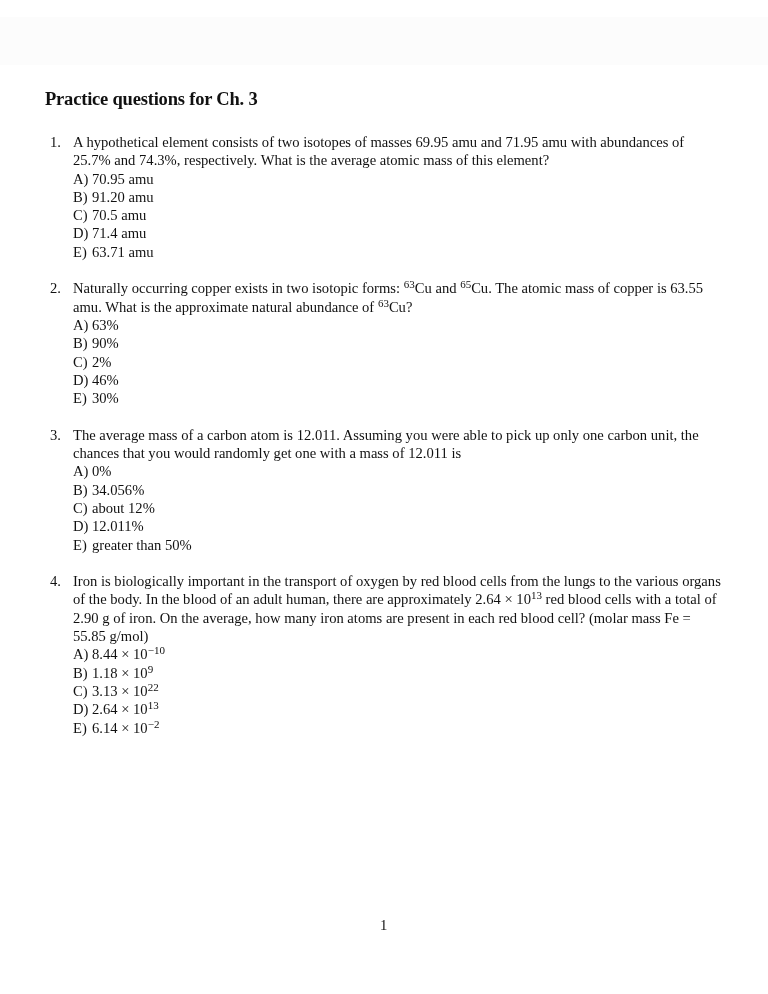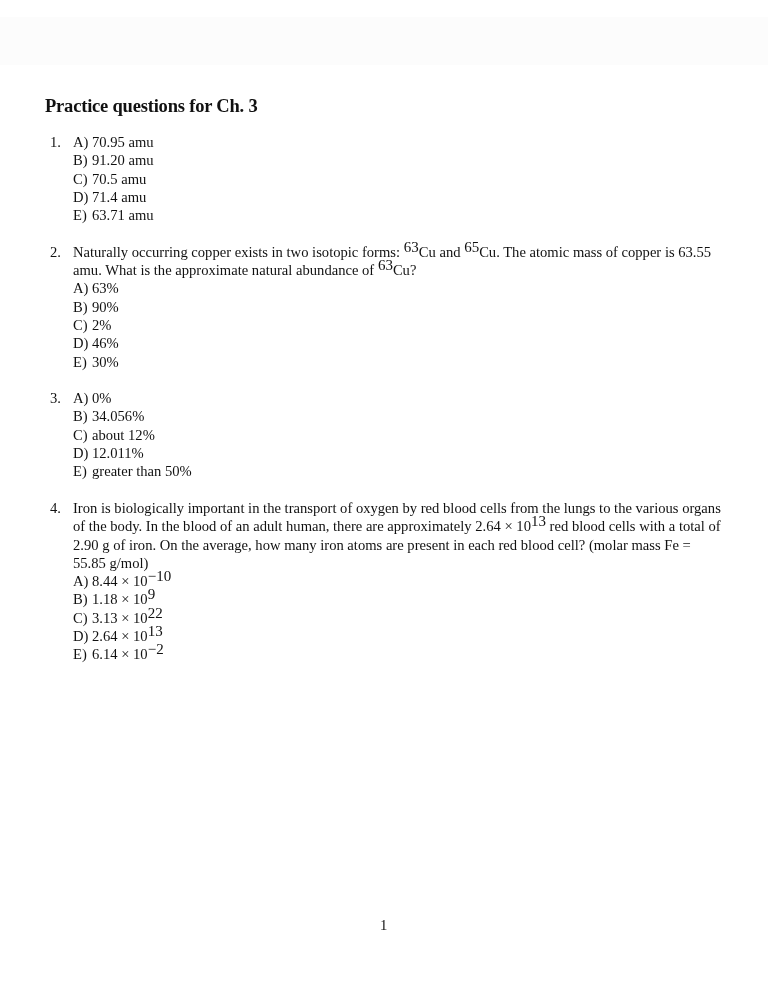--- a/index.html
+++ b/index.html
@@ -1,40 +1,41 @@
 <!DOCTYPE html>
 <html><head>
 <meta charset="utf-8">
 <style>
   html, body { margin: 0; padding: 0; background: #ffffff; }
   body { width: 768px; height: 994px; position: relative; overflow: hidden;
          font-family: "Liberation Serif", "DejaVu Serif", serif; color: #111; }
   .top-band { position: absolute; left: 0; top: 17px; width: 768px; height: 48px; background: #fcfcfc; }
-  .page-title { position: absolute; left: 45px; top: 96px; margin: 0; font-size: 18.5px; font-weight: bold; letter-spacing: -0.2px; }
+  .page-title { position: absolute; left: 45px; top: 89px; margin: 0; font-size: 18.5px; font-weight: bold; letter-spacing: -0.2px; }
   .questions { position: absolute; left: 0; top: 133px; width: 768px; margin: 0; padding: 0; list-style: none; }
   .question { position: relative; padding-left: 73px; width: 650px; font-size: 14.6px; line-height: 18.3px; margin-bottom: 18.3px; }
   .q-num { position: absolute; left: 50px; top: 0; }
   .q-text { display: block; }
   .options { margin: 0; padding: 0; list-style: none; }
   .option { position: relative; padding-left: 19px; }
   .opt-letter { position: absolute; left: 0; top: 0; }
-  sup { font-size: 15px; line-height: 0; vertical-align: 5px; }
+  sup { font-size: 11px; line-height: 0; vertical-align: 5px; }
   .page-number { position: absolute; left: 380px; top: 917px; font-size: 14.6px; }
 </style>
 </head>
 <body>
 
 <div class="top-band"></div>
 
 <h1 class="page-title">Practice questions for Ch. 3</h1>
 
 <ol class="questions">
 
   <li class="question">
     <span class="q-num">1.</span>
+    <span class="q-text">A hypothetical element consists of two isotopes of masses 69.95 amu and 71.95 amu with abundances of 25.7% and 74.3%, respectively. What is the average atomic mass of this element?</span>
     <ul class="options">
       <li class="option"><span class="opt-letter">A)</span><span>70.95 amu</span></li>
       <li class="option"><span class="opt-letter">B)</span><span>91.20 amu</span></li>
       <li class="option"><span class="opt-letter">C)</span><span>70.5 amu</span></li>
       <li class="option"><span class="opt-letter">D)</span><span>71.4 amu</span></li>
       <li class="option"><span class="opt-letter">E)</span><span>63.71 amu</span></li>
     </ul>
   </li>
 
   <li class="question">
@@ -44,20 +45,21 @@
       <li class="option"><span class="opt-letter">A)</span><span>63%</span></li>
       <li class="option"><span class="opt-letter">B)</span><span>90%</span></li>
       <li class="option"><span class="opt-letter">C)</span><span>2%</span></li>
       <li class="option"><span class="opt-letter">D)</span><span>46%</span></li>
       <li class="option"><span class="opt-letter">E)</span><span>30%</span></li>
     </ul>
   </li>
 
   <li class="question">
     <span class="q-num">3.</span>
+    <span class="q-text">The average mass of a carbon atom is 12.011. Assuming you were able to pick up only one carbon unit, the chances that you would randomly get one with a mass of 12.011 is</span>
     <ul class="options">
       <li class="option"><span class="opt-letter">A)</span><span>0%</span></li>
       <li class="option"><span class="opt-letter">B)</span><span>34.056%</span></li>
       <li class="option"><span class="opt-letter">C)</span><span>about 12%</span></li>
       <li class="option"><span class="opt-letter">D)</span><span>12.011%</span></li>
       <li class="option"><span class="opt-letter">E)</span><span>greater than 50%</span></li>
     </ul>
   </li>
 
   <li class="question">

